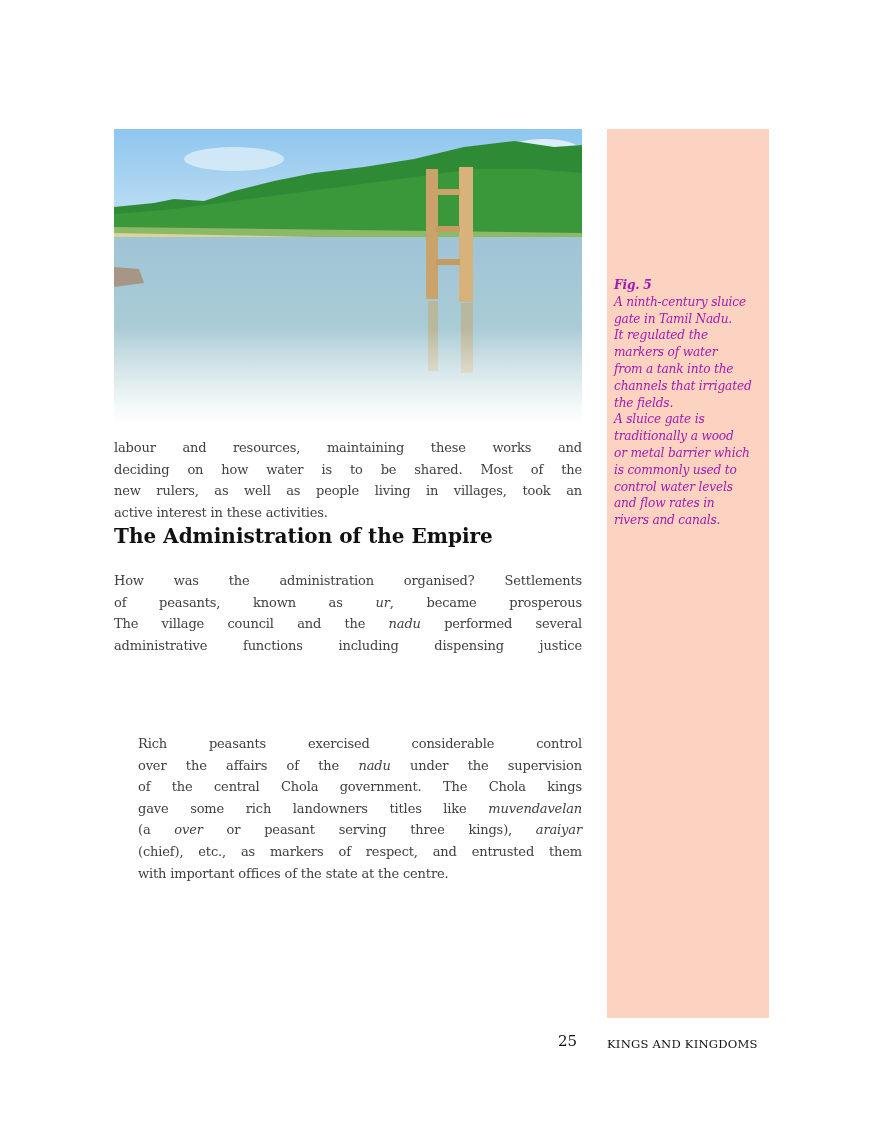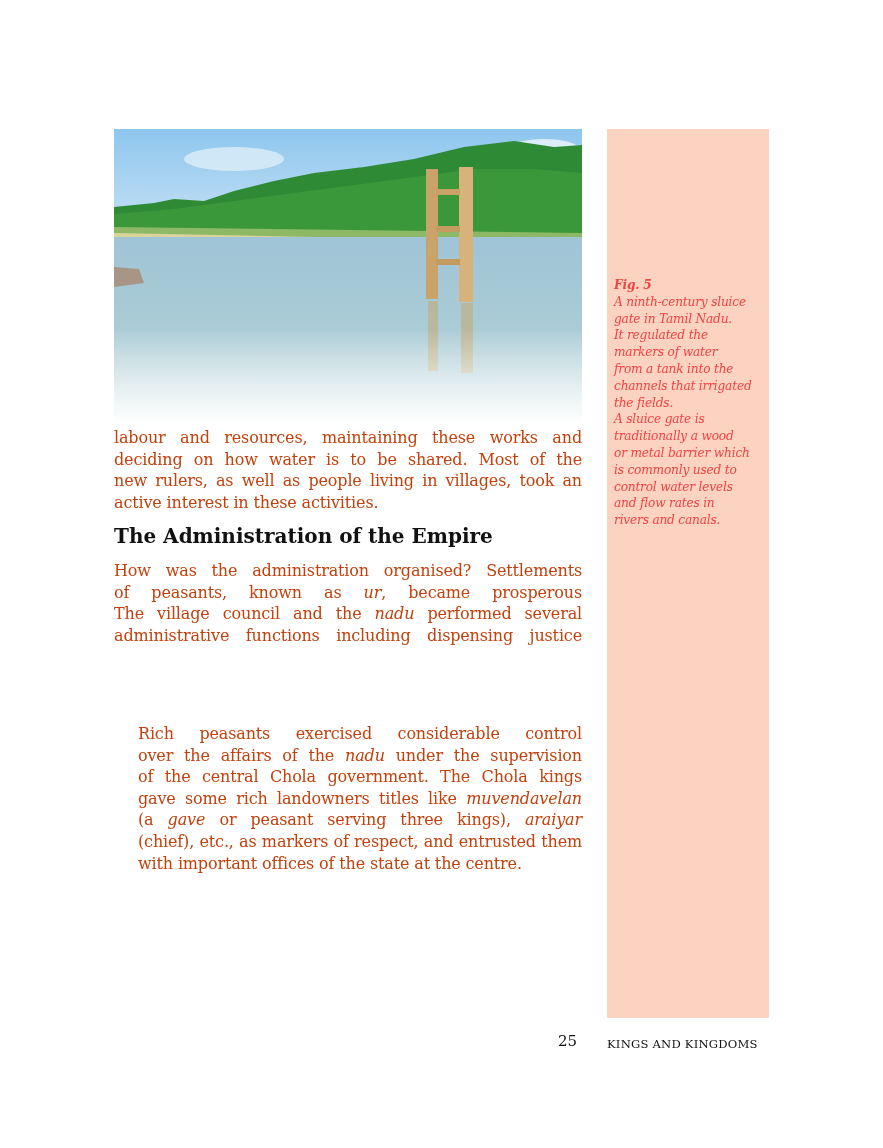--- a/index.html
+++ b/index.html
@@ -2,28 +2,28 @@
 <html><head>
 <meta charset="utf-8">
 <style>
   html, body { margin:0; padding:0; background:#ffffff; }
   body { width:883px; height:1148px; position:relative; overflow:hidden;
          font-family:"DejaVu Serif", "Liberation Serif", serif; color:#111; }
   .sidebar { position:absolute; left:607px; top:129px; width:162px; height:889px;
              background:#fcd2c0; }
   .caption { position:absolute; left:614px; top:277px; width:156px;
              font-family:"DejaVu Serif", serif; font-style:italic; font-size:12.2px;
-             line-height:16.8px; color:#ef4444; letter-spacing:-0.2px; }
+             line-height:16.8px; color:#a21caf; letter-spacing:-0.2px; }
   .caption .fig { font-weight:bold; display:block; }
   .caption .line { display:block; white-space:nowrap; }
   .photo { position:absolute; left:114px; top:129px; width:468px; height:295px; overflow:hidden; }
   .photo svg { display:block; }
   .body-text { position:absolute; left:114px; width:468px;
-               font-family:"DejaVu Serif", serif; font-size:16px; line-height:21.6px;
-               text-align:justify; color:#c2410c; letter-spacing:-0.15px; }
+               font-family:"DejaVu Serif", serif; font-size:13px; line-height:21.6px;
+               text-align:justify; color:#404040; letter-spacing:-0.15px;margin-top:10px; }
   .p1 { top:427px; }
   .heading { position:absolute; left:114px; top:524px; width:468px;
              font-family:"DejaVu Serif", serif; font-weight:bold; font-size:20px; color:#111; }
   .p2 { top:560px; }
   .p3 { top:723px; text-indent:24px; }
   .body-text .l { display:block; text-align:justify; text-align-last:justify; white-space:nowrap; }
   .body-text .l.last { text-align-last:left; }
   .body-text i { font-style:italic; }
   .page-num { position:absolute; left:558px; top:1032px; font-family:"DejaVu Serif", serif;
               font-size:15px; color:#111; }
@@ -104,19 +104,19 @@
   <span class="l"><span>of peasants, known as </span><i>ur</i><span>, became prosperous</span></span>
   <span class="l"><span>The village council and the </span><i>nadu</i><span> performed several</span></span>
   <span class="l">administrative functions including dispensing justice</span>
 </div>
 
 <div class="body-text p3">
   <span class="l">Rich peasants exercised considerable control</span>
   <span class="l"><span>over the affairs of the </span><i>nadu</i><span> under the supervision</span></span>
   <span class="l">of the central Chola government. The Chola kings</span>
   <span class="l"><span>gave some rich landowners titles like </span><i>muvendavelan</i></span>
-  <span class="l"><span>(a </span><i>gave</i><span> or peasant serving three kings), </span><i>araiyar</i></span>
+  <span class="l"><span>(a </span><i>over</i><span> or peasant serving three kings), </span><i>araiyar</i></span>
   <span class="l">(chief), etc., as markers of respect, and entrusted them</span>
   <span class="l last">with important offices of the state at the centre.</span>
 </div>
 
 <div class="page-num">25</div>
 <div class="running-head">KINGS AND KINGDOMS</div>
 
 </body></html>

